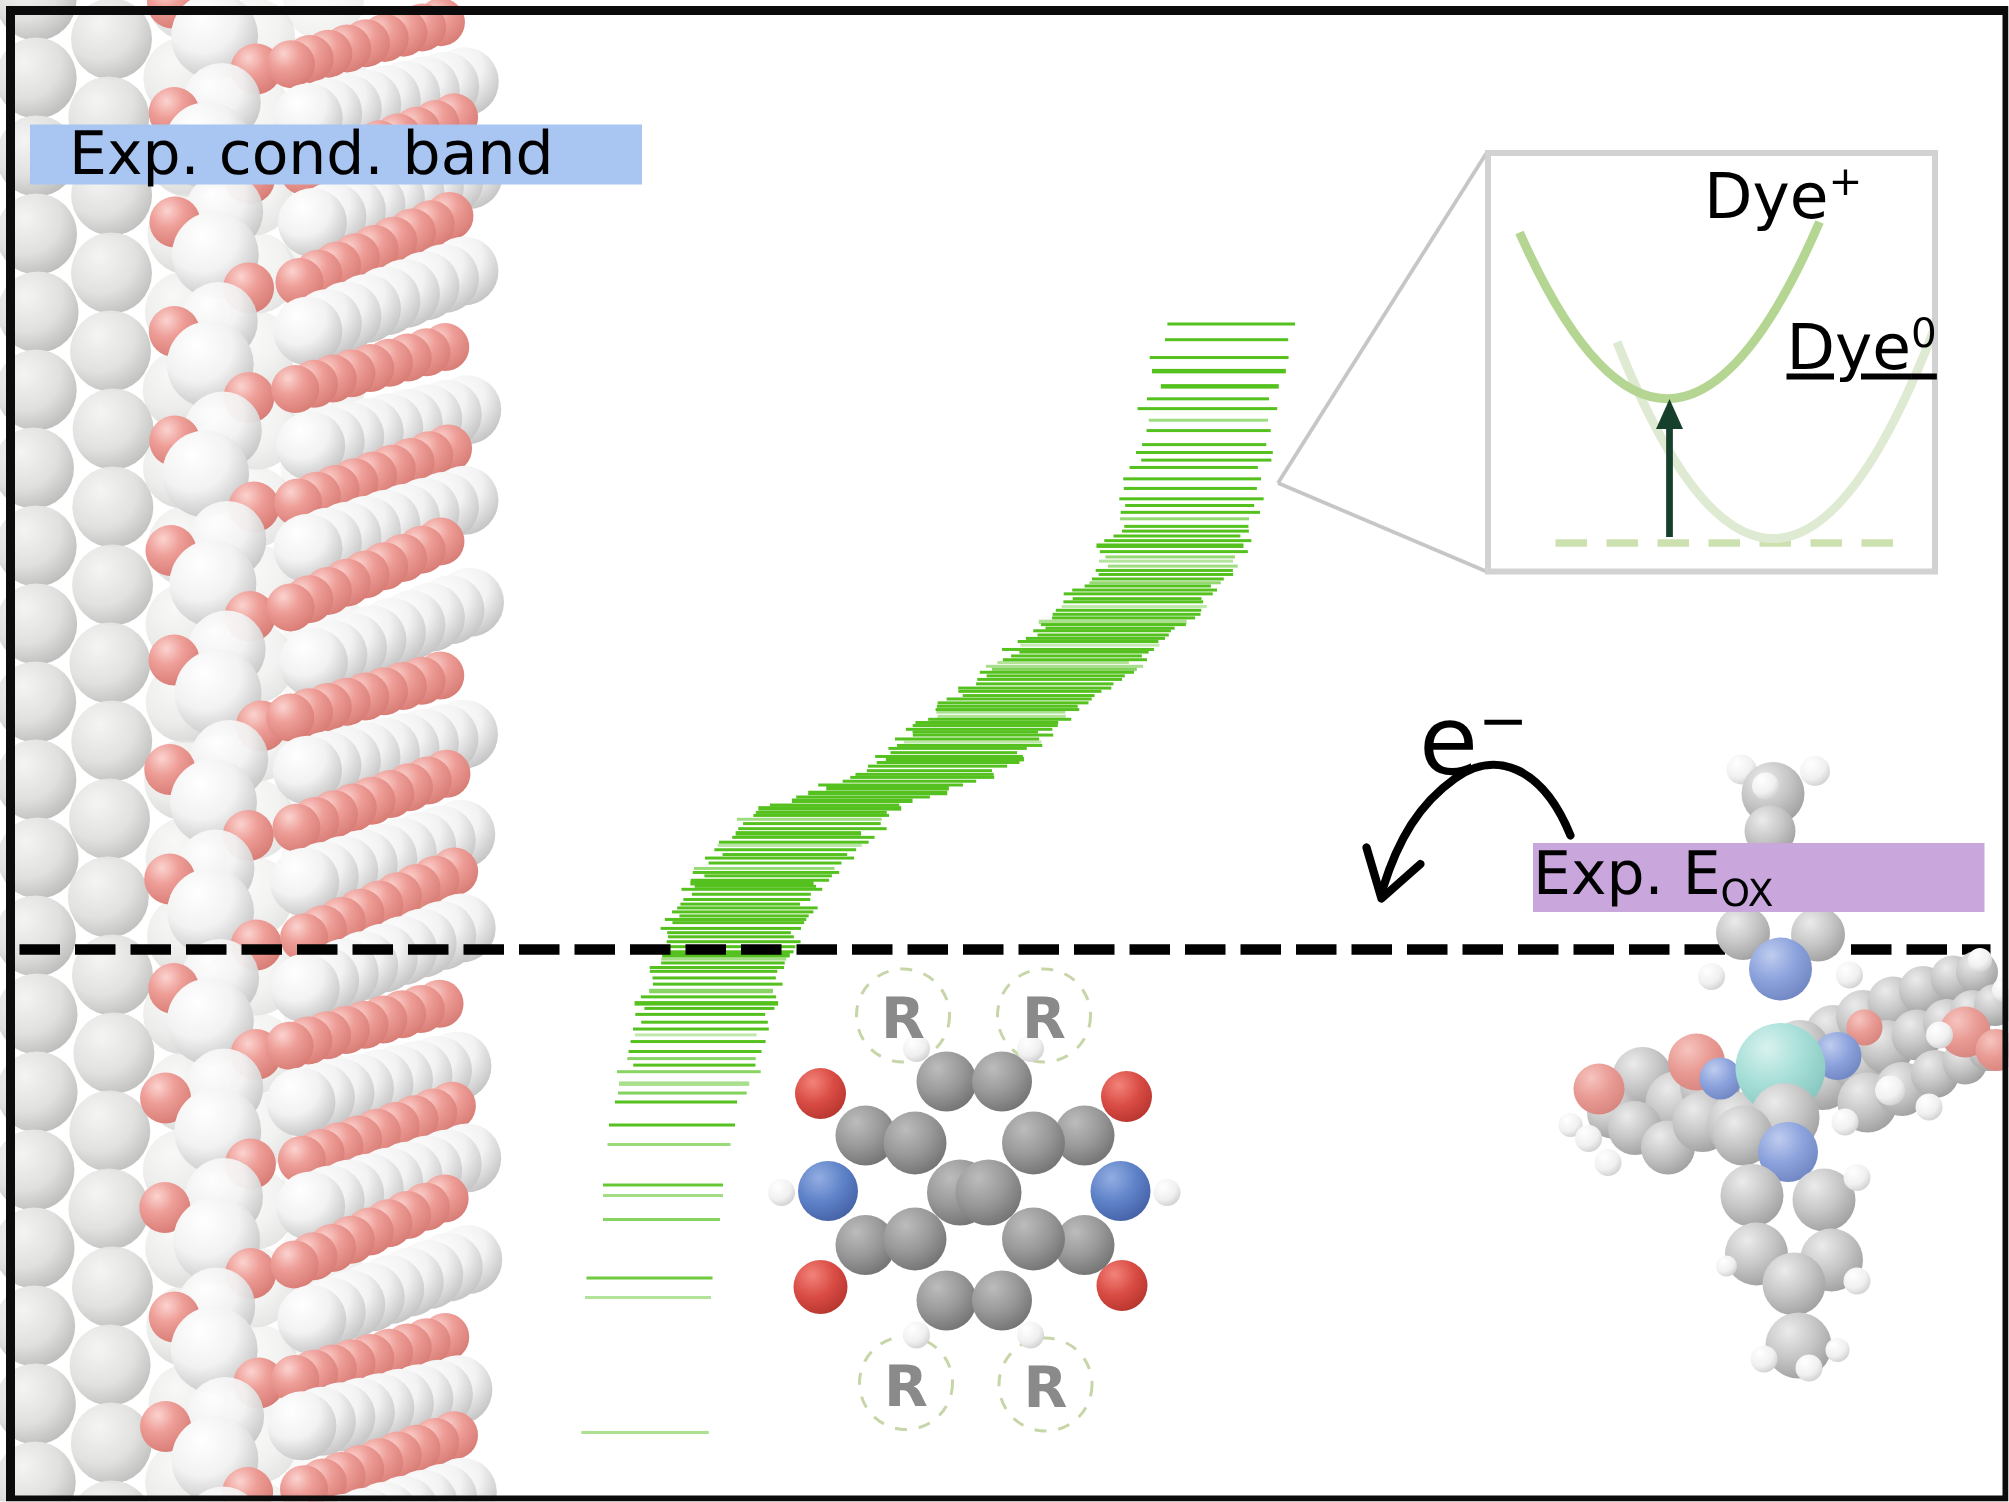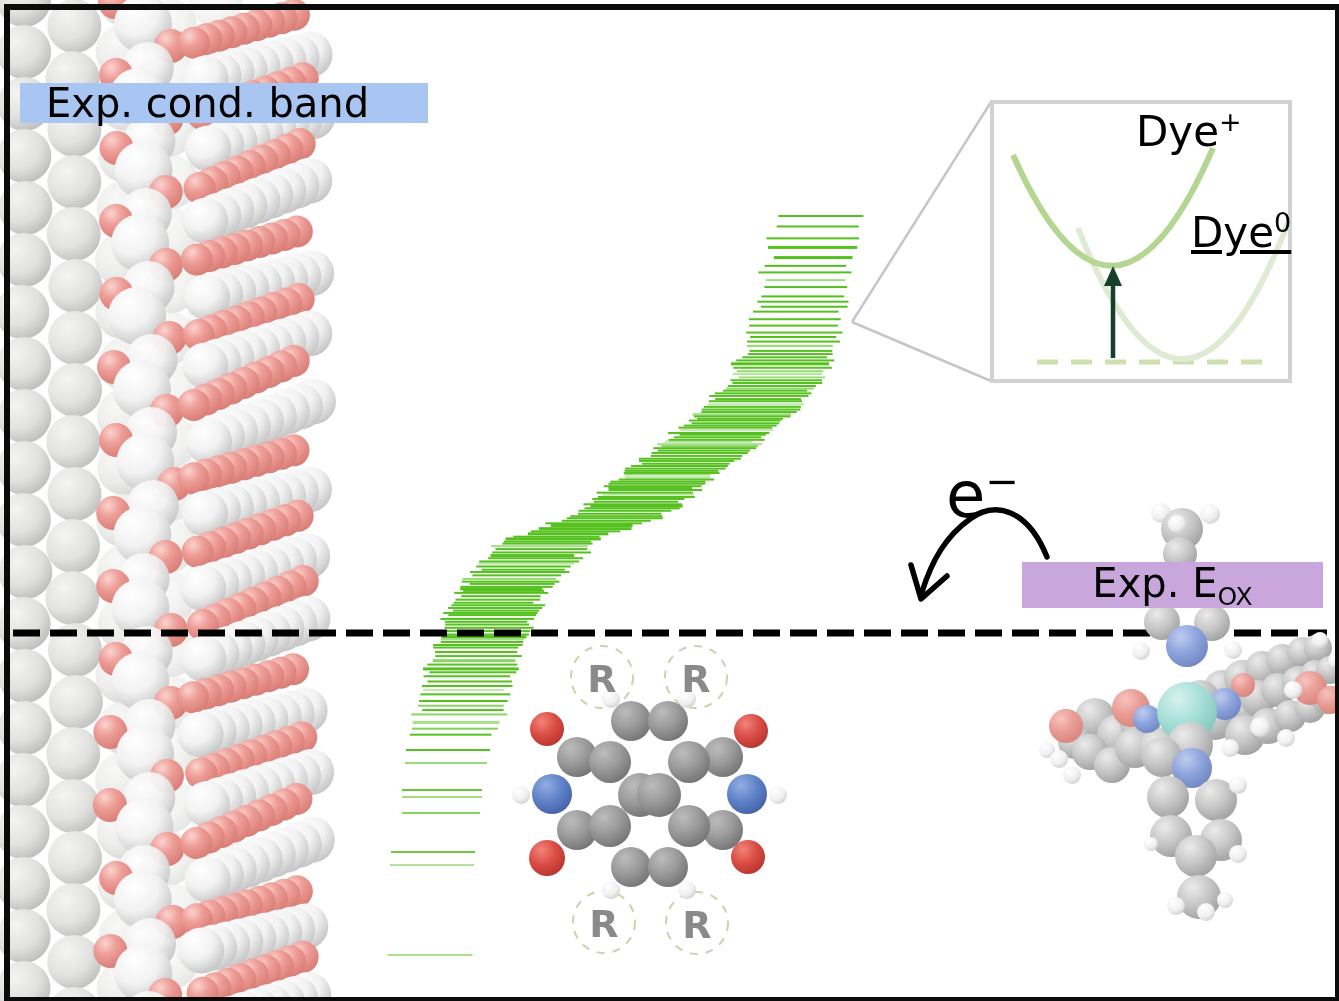--- a/index.html
+++ b/index.html
@@ -3,21 +3,21 @@
 <meta charset="utf-8">
 <style>
   html,body{margin:0;padding:0;background:#fff;}
   #canvas{position:relative;width:1339px;height:1001px;background:#ffffff;overflow:hidden;
           font-family:"DejaVu Sans","Liberation Sans",sans-serif;}
   #scene{position:absolute;left:0;top:0;}
   .frame{position:absolute;left:4px;top:4px;width:1325px;height:987px;border:6px solid #0b0b0b;pointer-events:none;z-index:40;}
   .hl{position:absolute;display:flex;align-items:center;color:#000;z-index:20;}
   .hl-blue{left:20px;top:83px;width:408px;height:40px;font-size:40px;padding-left:0;}
   .hl-blue span.pad{padding-left:26px;}
-  .hl-purple{left:1022px;top:562px;width:301px;height:46px;font-size:40px;justify-content:center;}
+  .hl-purple{left:1022px;top:562px;width:301px;height:46px;font-size:40px;justify-content:flex-start;}
   .sub{font-size:25px;vertical-align:-8px;}
   .e-label{position:absolute;left:946px;top:458px;font-size:64px;color:#000;z-index:21;}
   .e-label .esup{font-size:40px;vertical-align:22px;}
   .inset{position:absolute;left:990px;top:100px;width:294px;height:275px;background:#fff;border:4px solid #d2d2d2;z-index:15;}
   .inset svg{position:absolute;left:0;top:0;}
   .dye-label{position:absolute;font-size:42px;color:#000;}
   .dye-label .dsup{font-size:27px;vertical-align:15px;}
   .r-label{position:absolute;font-size:38px;font-weight:bold;z-index:22;transform:translate(-50%,-50%);}
 </style>
 </head>

